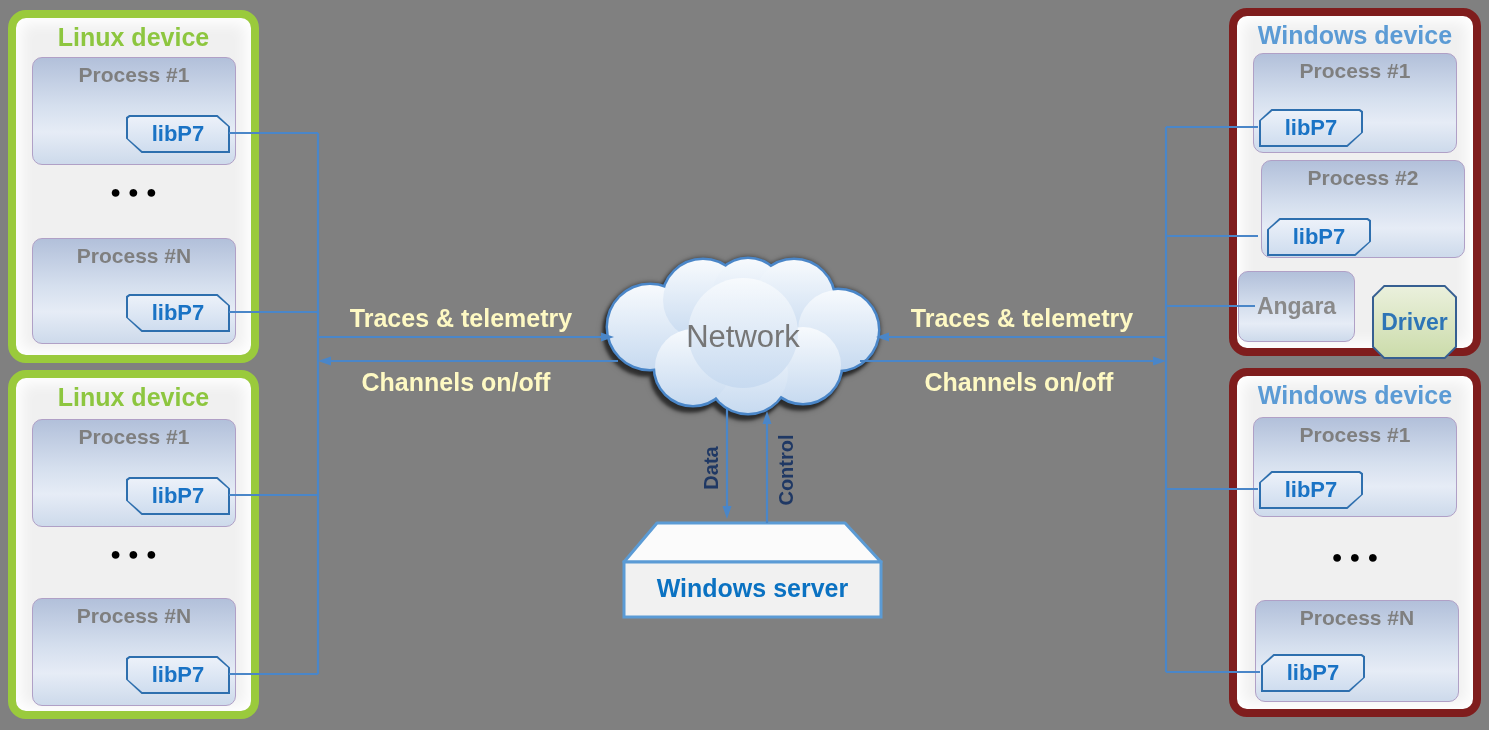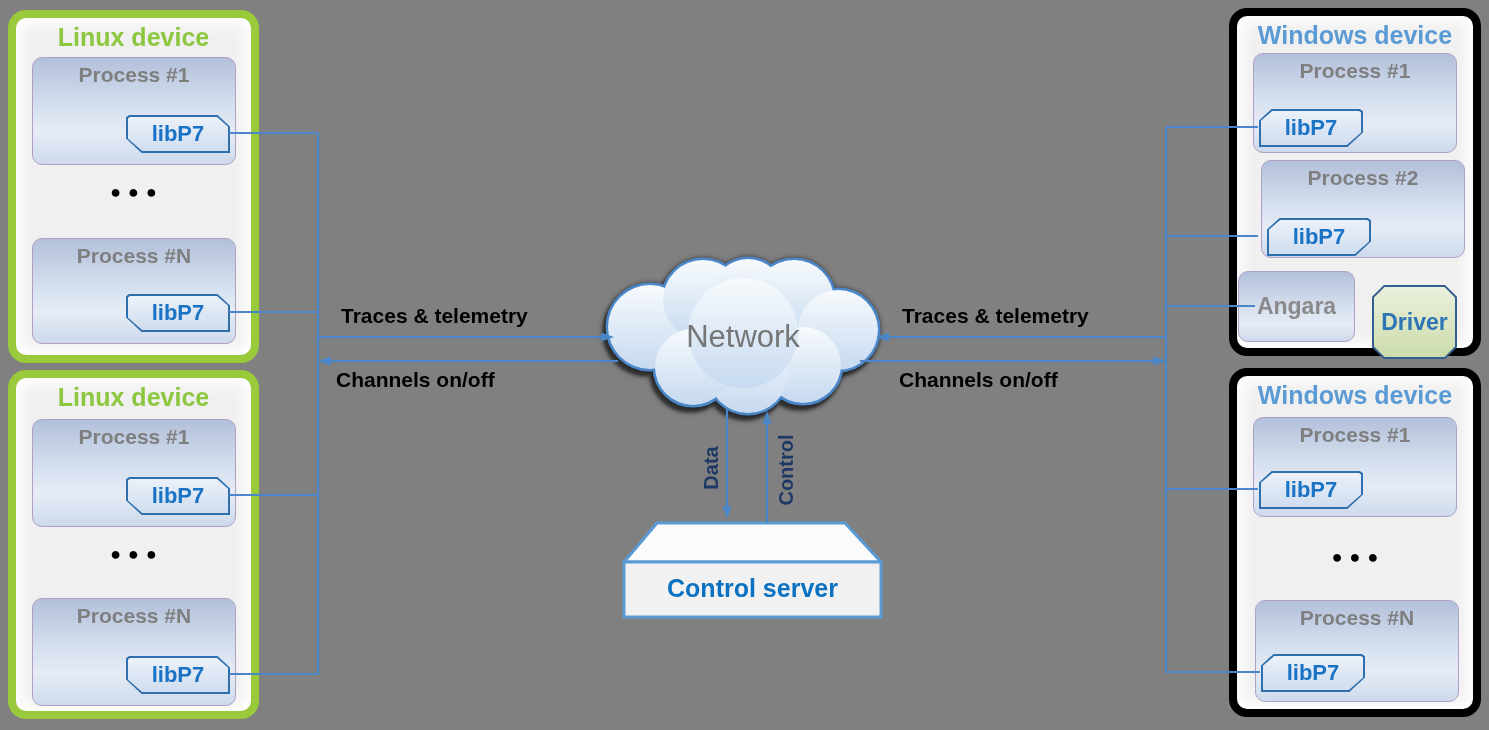--- a/index.html
+++ b/index.html
@@ -7,21 +7,21 @@
   .canvas{position:relative;width:1489px;height:730px;background:#808080;overflow:hidden;}
   svg.layer{position:absolute;left:0;top:0;pointer-events:none;}
   .layer-bottom{z-index:1;}
   .html-layer{position:absolute;inset:0;z-index:2;}
   .layer-top{z-index:3;}
 
   
   .device{position:absolute;border-radius:18px;background:#f0f0f0;
           box-shadow:inset 0 0 14px 6px #ffffff;}
   .device.linux{border:8px solid #9aca3c;}
-  .device.windows{border:8px solid #000000;}
+  .device.windows{border:8px solid #7f1d1d;}
   .dev-title{position:absolute;top:5px;left:0;right:0;text-align:center;
              font-size:25px;font-weight:bold;letter-spacing:0;}
   .linux .dev-title{color:#8dc63f;}
   .windows .dev-title{color:#5b9bd5;}
 
   
   .process{position:absolute;width:204px;border:1.5px solid #b0a0c6;border-radius:10px;
            background:linear-gradient(180deg,#b2c0da 0%,#d5dfee 45%,#e6ecf6 70%,#cddaeb 100%);
            box-sizing:border-box;}
   .process-title{margin-top:5px;text-align:center;font-size:21px;font-weight:bold;color:#7f7f7f;}
@@ -46,21 +46,21 @@
           font-size:23px;font-weight:bold;color:#8a8a8a;}
   .driver{position:absolute;width:85px;height:74px;margin-top:17px;}
   .driver-bd{position:absolute;inset:0;background:#365f91;
              clip-path:polygon(14% 0,86% 0,100% 16%,100% 84%,86% 100%,14% 100%,0 84%,0 16%);}
   .driver-in{position:absolute;inset:1.6px;background:linear-gradient(180deg,#eaf0dc,#ccdcab);
              clip-path:polygon(14% 0,86% 0,100% 16%,100% 84%,86% 100%,14% 100%,0 84%,0 16%);
              display:flex;align-items:center;justify-content:center;
              font-size:23px;font-weight:bold;color:#2e75b6;}
 
   
-  .flow{position:absolute;width:240px;font-size:21px;font-weight:bold;color:#000000;}
+  .flow{position:absolute;width:240px;text-align:center;font-size:25px;font-weight:bold;color:#fef9c3;}
   .rot{position:absolute;width:110px;height:26px;display:flex;align-items:center;justify-content:center;
        font-size:20px;font-weight:bold;color:#1f3864;transform:rotate(-90deg);}
 
   .network-label{position:absolute;left:643px;top:319px;width:200px;text-align:center;
                  font-size:31px;color:#767676;}
   .server-label{position:absolute;left:624px;top:574px;width:257px;text-align:center;
                 font-size:25px;font-weight:bold;color:#0b72c2;}
 
   .cloud-group{filter:drop-shadow(0 0 2.5px rgba(20,20,20,0.65)) drop-shadow(-3px 5px 1.5px rgba(0,0,0,0.6));}
 </style>
@@ -202,21 +202,21 @@
         <div class="tag tag-r" style="left:5px;top:53px;">
           <div class="tag-bd"></div>
           <div class="tag-in">
               <span>libP7</span>
             </div>
         </div>
       </div>
     </div>
 
     <div class="network-label">Network</div>
-    <div class="server-label">Control server</div>
+    <div class="server-label">Windows server</div>
 
     <div class="flow" style="left:341px;top:304px;">Traces &amp; telemetry</div>
     <div class="flow" style="left:336px;top:368px;">Channels on/off</div>
     <div class="flow" style="left:902px;top:304px;">Traces &amp; telemetry</div>
     <div class="flow" style="left:899px;top:368px;">Channels on/off</div>
     <div class="rot" style="left:656px;top:455px;">Data</div>
     <div class="rot" style="left:731px;top:457px;">Control</div>
   </div>
 
   <svg class="layer layer-top" width="1489" height="730" viewBox="0 0 1489 730">

